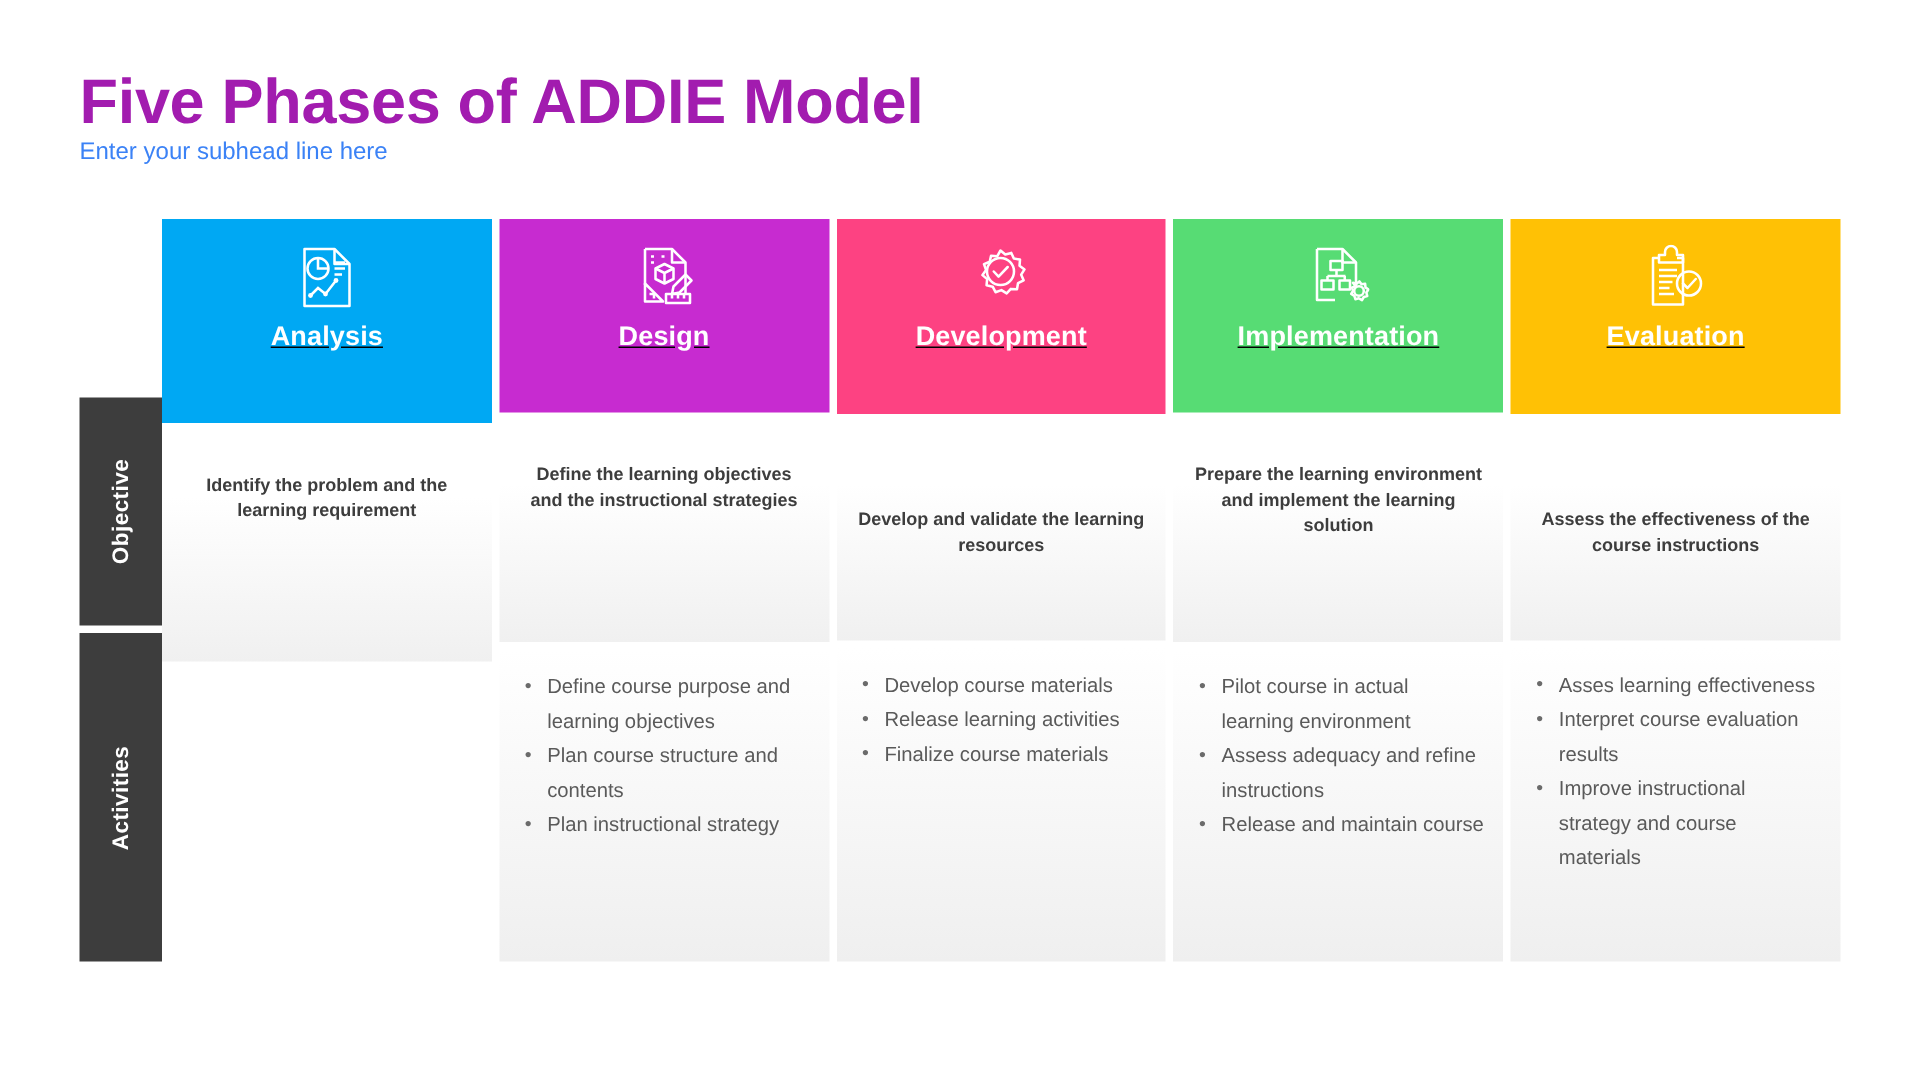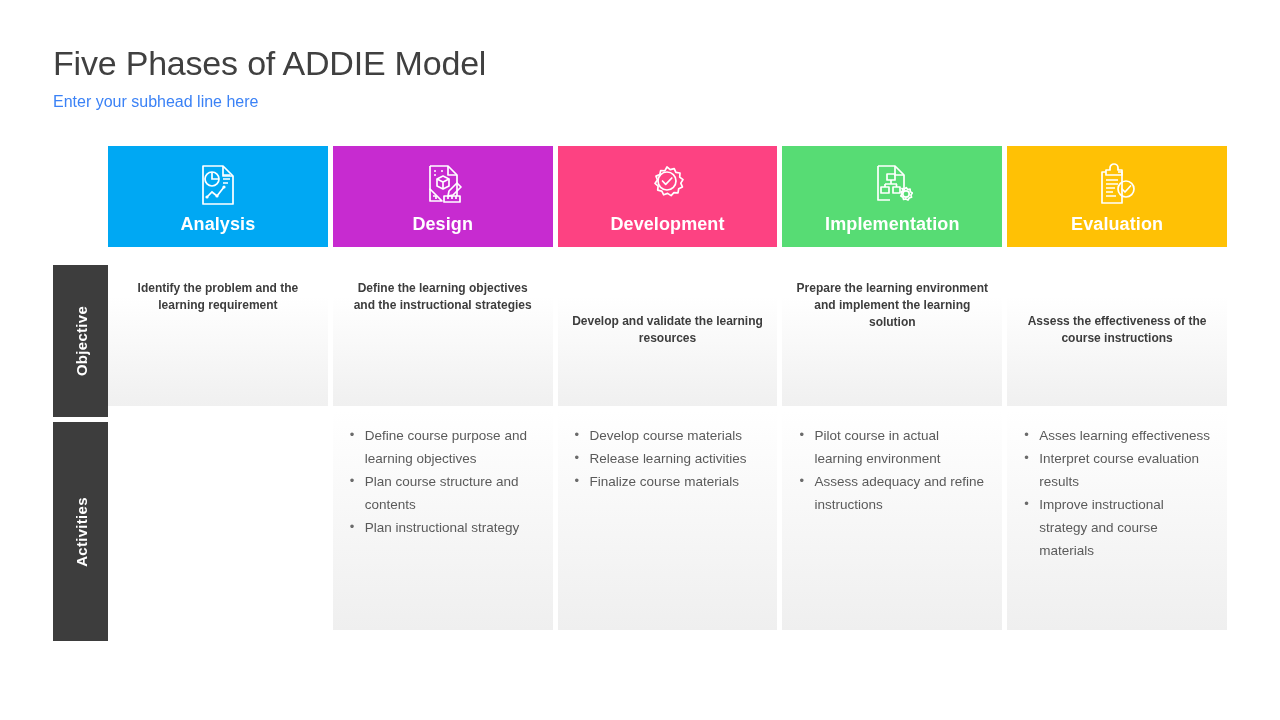--- a/index.html
+++ b/index.html
@@ -18,23 +18,23 @@
     position: relative;
     width: 1280px;
     height: 720px;
   }
 
   
   .title {
     position: absolute;
     left: 53px;
     top: 44px;
-    font-size: 34px;
-    font-weight: normal;
-    color: #404040;
+    font-size: 42px;
+    font-weight: bold;
+    color: #a21caf;
     letter-spacing: -0.2px;
     white-space: nowrap;
   }
   .subtitle {
     position: absolute;
     left: 53px;
     top: 93px;
     font-size: 16px;
     color: #3b82f6;
     white-space: nowrap;
@@ -83,27 +83,28 @@
   .col {
     flex: 1 1 0;
     display: flex;
     flex-direction: column;
     gap: 0;
     min-width: 0;
   }
 
   
   .phase-head {
-    height: 101px;
+    height: 136px;
     display: flex;
     flex-direction: column;
     align-items: center;
     justify-content: flex-start;
     padding-top: 16px;
     box-sizing: border-box;
+    text-decoration: underline;
   }
   .phase-icon {
     height: 46px;
     display: flex;
     align-items: center;
     justify-content: center;
   }
   .phase-icon svg { display: block; }
   .phase-name {
     margin-top: 6px;
@@ -281,20 +282,21 @@
           </div>
           <div class="phase-name">Implementation</div>
         </div>
         <div class="objective-cell">
           <div class="objective-text">Prepare the learning environment and implement the learning solution</div>
         </div>
         <div class="activities-cell">
           <ul class="activities-list">
             <li>Pilot course in actual learning environment</li>
             <li>Assess adequacy and refine instructions</li>
+            <li>Release and maintain course</li>
           </ul>
         </div>
       </div>
 
       <div class="col">
         <div class="phase-head" style="background:#ffc105">
           <div class="phase-icon">
             <svg width="42" height="44" viewBox="0 0 42 44" fill="none" stroke="#ffffff" stroke-width="1.7">
               <path d="M10 7 h4 v-2 a4 4 0 0 1 8 0 v2 h4 v5 H10 Z" stroke-linejoin="round"></path>
               <path d="M10 9 H6 v31 h20 V9 h-4" stroke-linejoin="round"></path>

